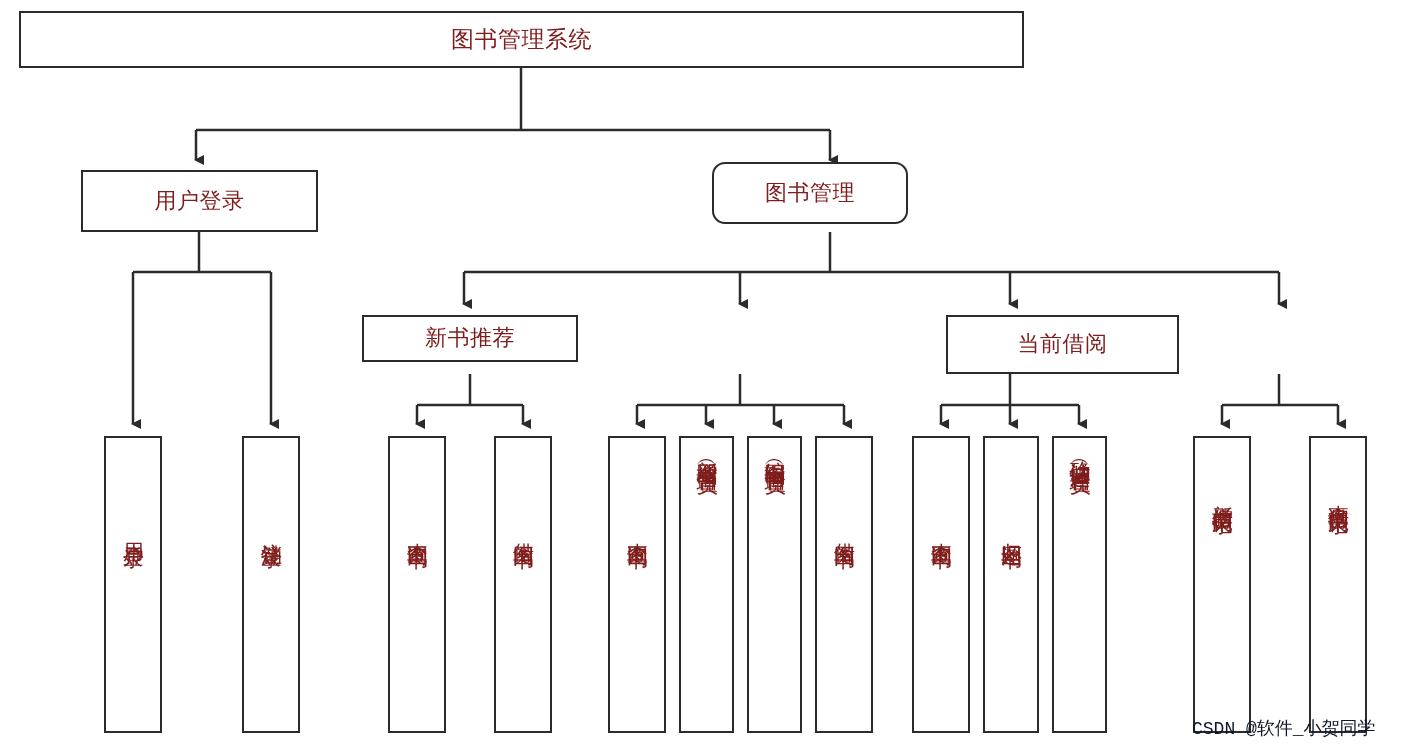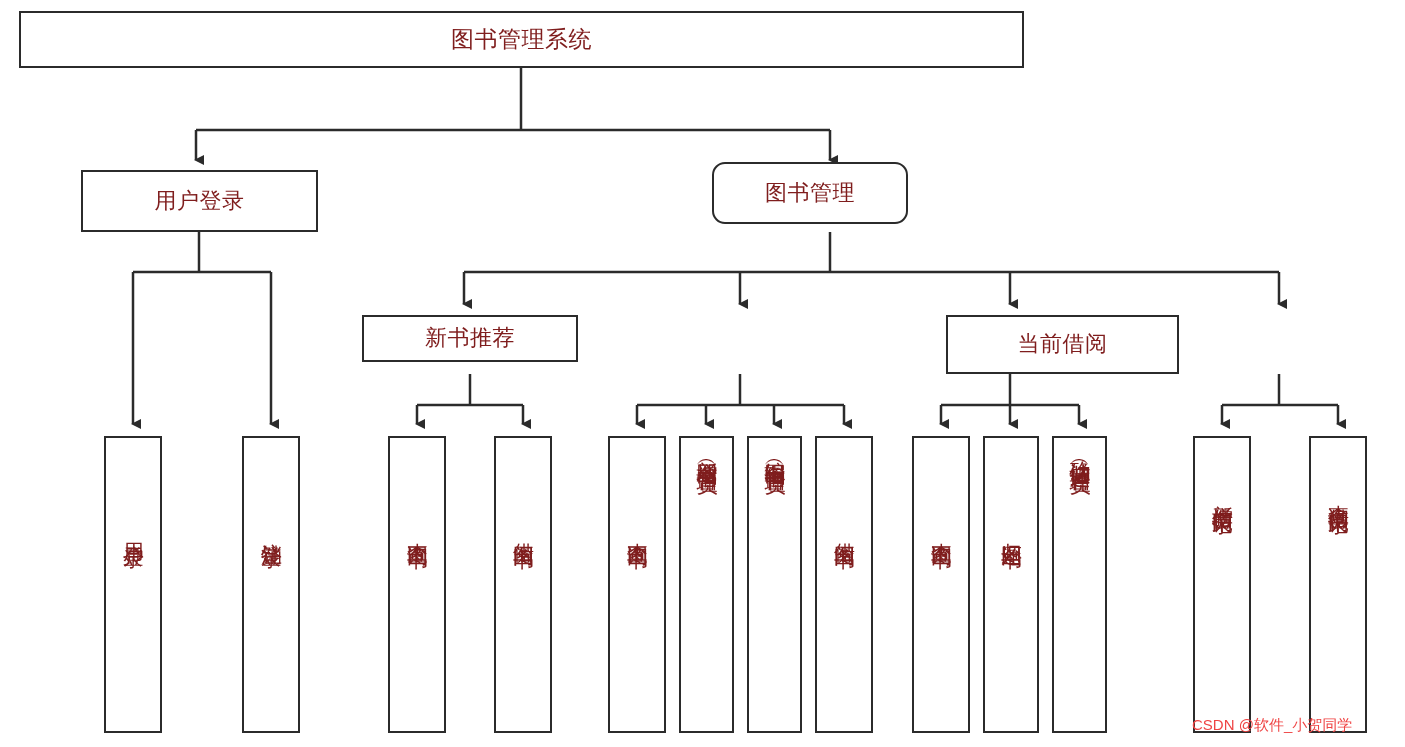--- a/index.html
+++ b/index.html
@@ -68,25 +68,25 @@
     margin-top: 88px;
   }
   .node.vert.mid3 .label {
     margin-top: 50px;
   }
   .node.vert.top .label {
     margin-top: 6px;
   }
   .watermark {
     position: absolute;
-    font-size: 15px;
-    color: #ef4444;
+    font-size: 18px;
+    color: #0f172a;
     white-space: nowrap;
     z-index: 5;
-    font-family: Liberation Sans, sans-serif;
+    font-family: Liberation Mono, monospace;
   }
 </style>
 </head>
 <body>
 
 <div id="diagram-root">
 
   <svg class="connector-layer" viewBox="0 0 1405 747" xmlns="http://www.w3.org/2000/svg">
     <defs>
       <marker id="arrow" markerWidth="10" markerHeight="10" refX="5" refY="8" orient="auto" markerUnits="userSpaceOnUse">

